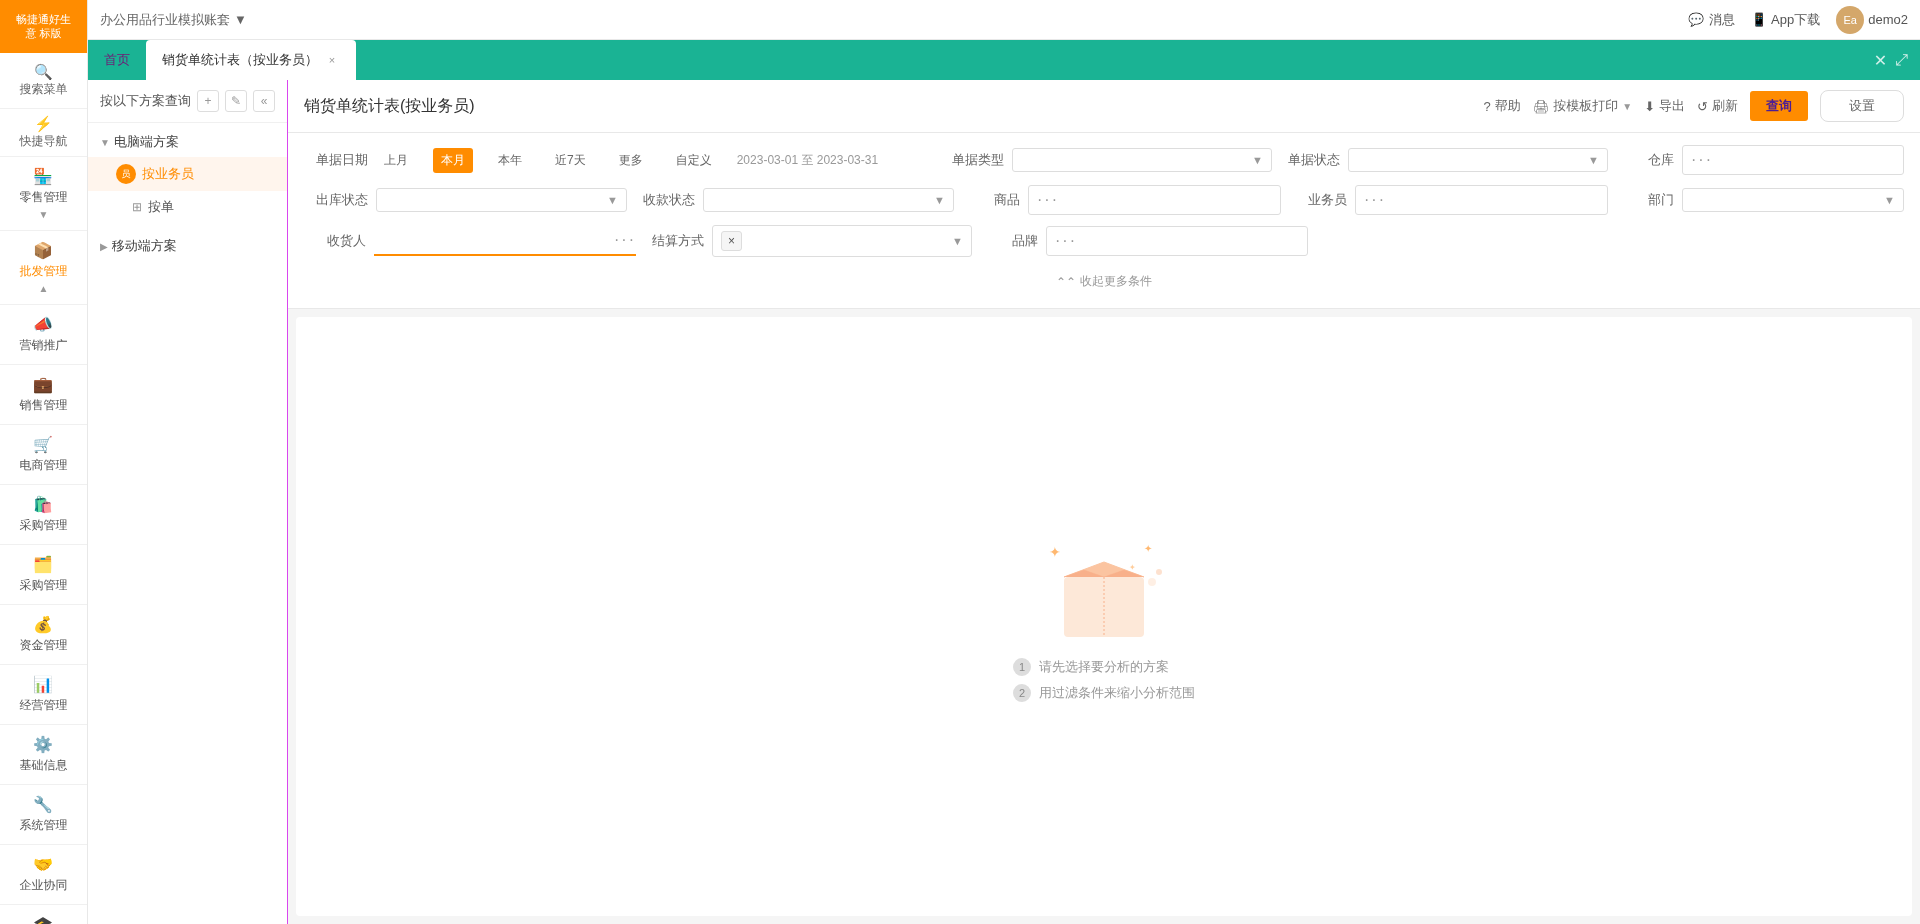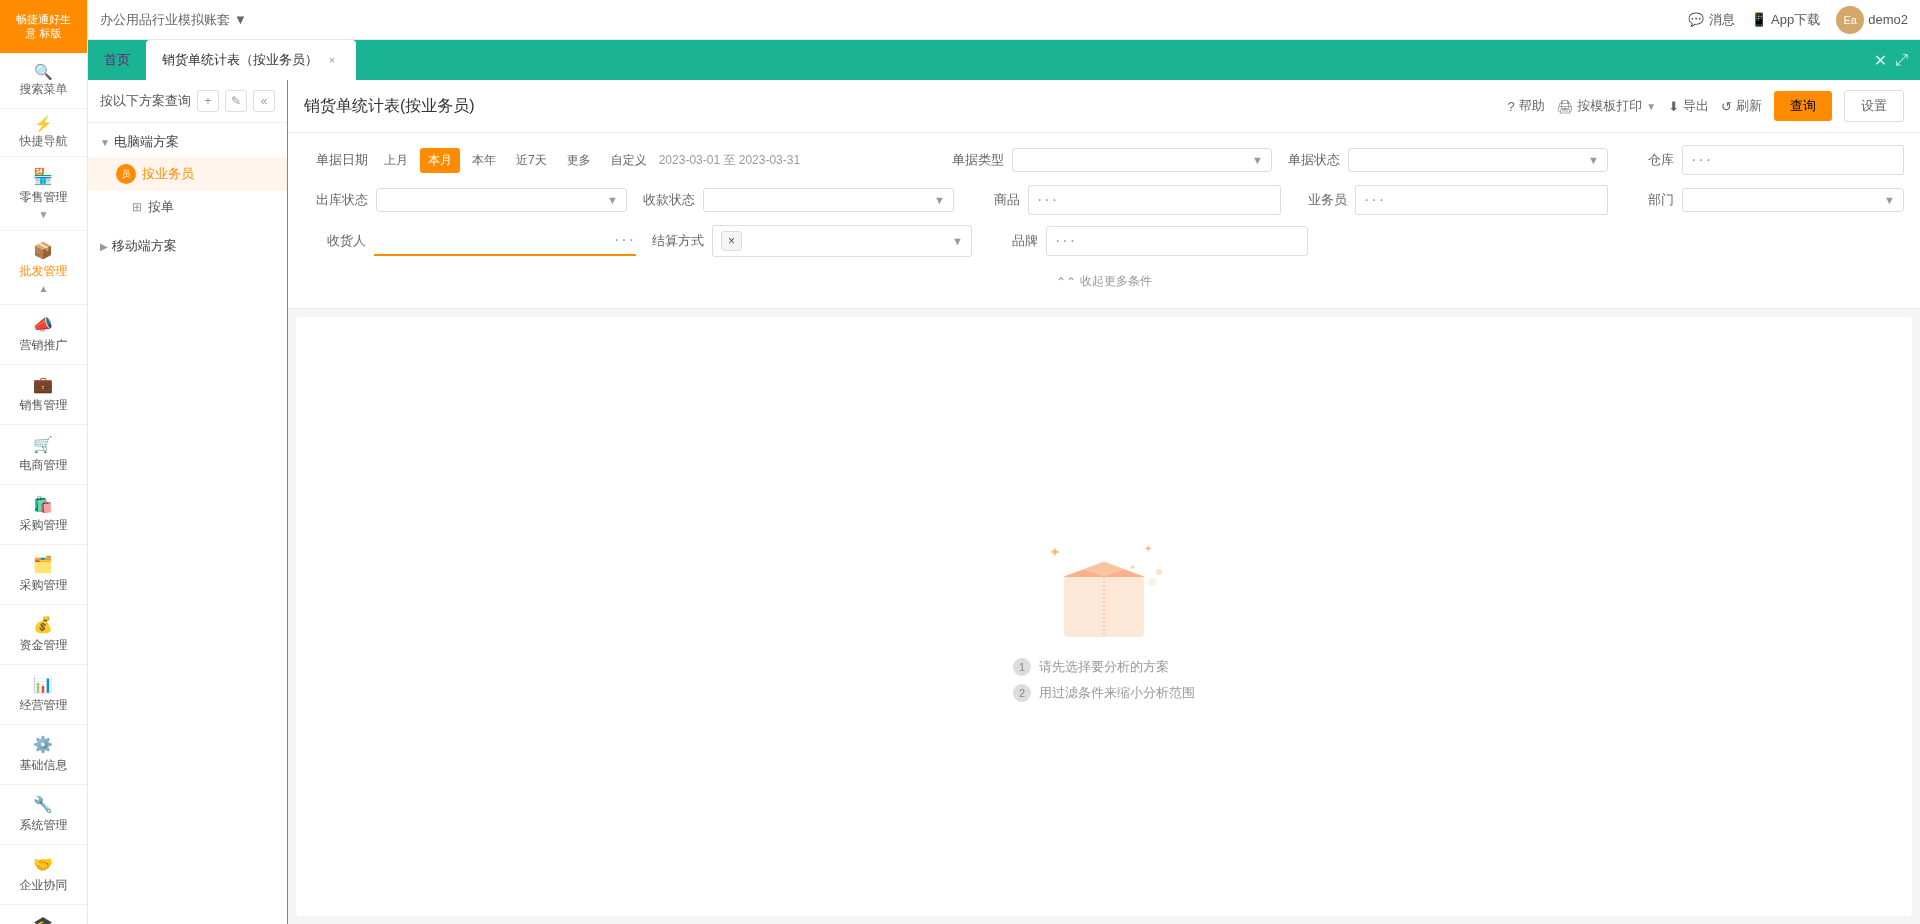--- a/index.html
+++ b/index.html
@@ -57,31 +57,31 @@
     .mobile-group .arrow { font-size: 10px; color: #999; }
 
     
     .right-panel { flex: 1; display: flex; flex-direction: column; padding: 0; overflow: hidden; }
 
     
     .page-header { background: #fff; padding: 10px 16px; display: flex; align-items: center; justify-content: space-between; border-bottom: 1px solid #e8e8e8; }
     .page-title { font-size: 16px; font-weight: 500; color: #333; }
     .page-actions { display: flex; align-items: center; gap: 12px; }
     .page-action-btn { display: flex; align-items: center; gap: 4px; color: #666; font-size: 13px; cursor: pointer; }
-    .btn-primary { background: #ff8c00; color: #000000; border: none; padding: 6px 16px; border-radius: 3px; cursor: pointer; font-size: 13px; }
-    .btn-secondary { background: #fff; color: #666; border: 1px solid #ddd; padding: 6px 16px; border-radius: 3px; cursor: pointer; font-size: 13px; }
+    .btn-primary { background: #ff8c00; color: #4c1d95; border: none; padding: 6px 16px; border-radius: 3px; cursor: pointer; font-size: 13px; font-weight: bold; }
+    .btn-secondary { background: #fff; color: #666; border: 1px solid #ddd; padding: 6px 28px; border-radius: 8px; cursor: pointer; font-size: 13px; }
 
     
     .filter-area { background: #fff; padding: 12px 16px; border-bottom: 1px solid #e8e8e8; }
     .filter-row { display: flex; align-items: center; gap: 16px; margin-bottom: 10px; margin-left: 12px; }
     .filter-row:last-child { margin-bottom: 0; }
     .filter-item { display: flex; align-items: center; gap: 8px; flex: 1; min-width: 0; }
     .filter-label { color: #666; font-size: 13px; white-space: nowrap; min-width: 50px; text-align: right; }
     .filter-control { flex: 1; min-width: 0; }
-    .date-filter { display: flex; align-items: center; gap: 4px; flex: 1; }
+    .date-filter { display: flex; align-items: center; gap: 17px; flex: 1; }
     .date-btn { padding: 4px 8px; font-size: 12px; color: #666; cursor: pointer; border-radius: 3px; }
     .date-btn.active { background: #ff8c00; color: #fff; border-radius: 3px; }
     .date-range { font-size: 12px; color: #999; }
     .select-control { width: 100%; border: 1px solid #ddd; border-radius: 3px; padding: 5px 8px; font-size: 13px; color: #333; display: flex; align-items: center; justify-content: space-between; cursor: pointer; background: #fff; }
     .select-placeholder { color: #ccc; }
     .select-dots { color: #999; font-size: 16px; letter-spacing: 2px; }
     .select-arrow { color: #999; font-size: 11px; }
 
     .tag-control { display: flex; align-items: center; gap: 4px; }
     .tag { background: #f5f5f5; border: 1px solid #ddd; border-radius: 3px; padding: 2px 6px; font-size: 12px; color: #555; display: flex; align-items: center; gap: 3px; }

